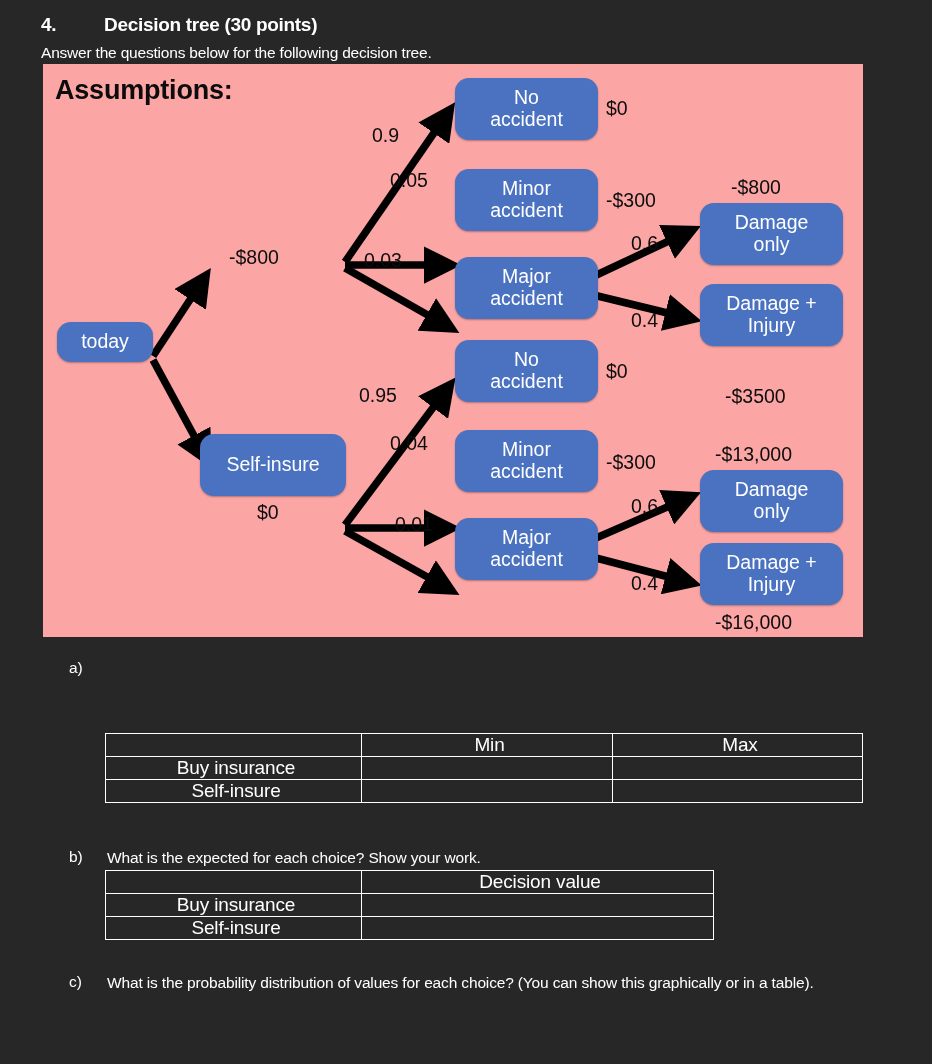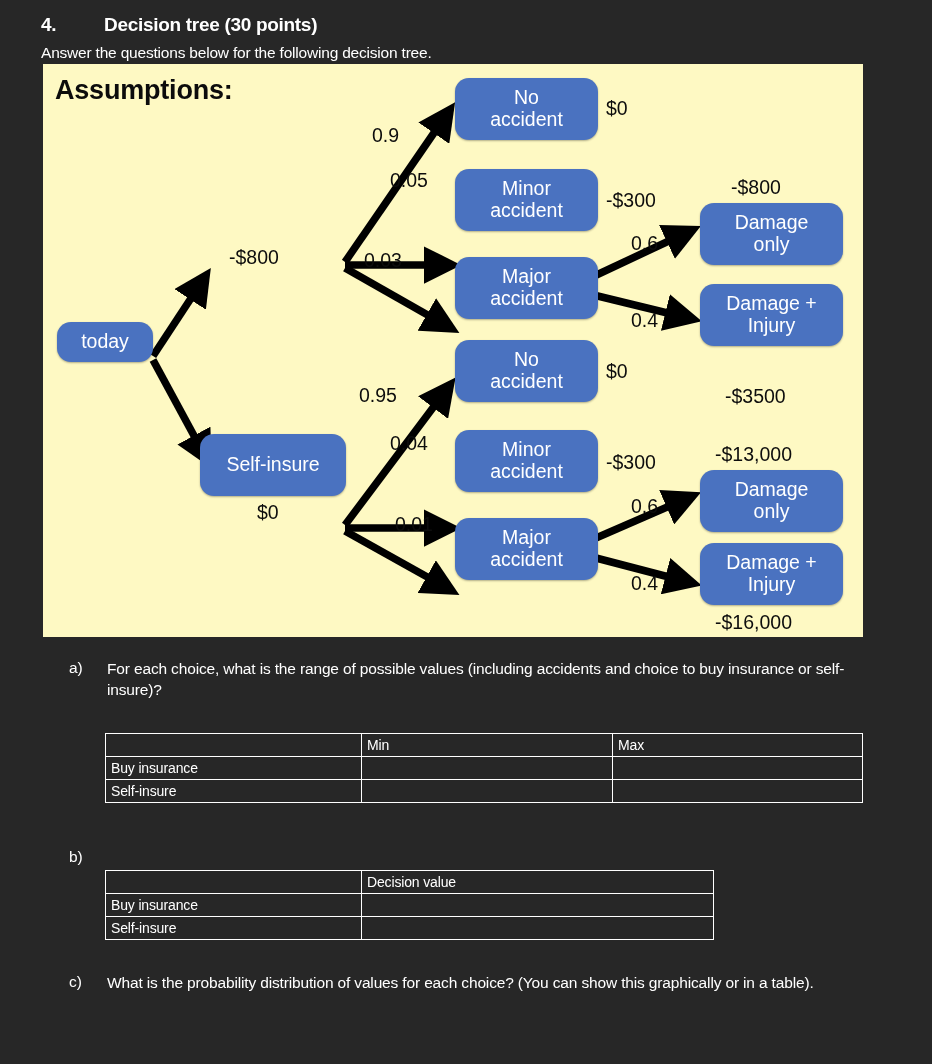--- a/index.html
+++ b/index.html
@@ -39,21 +39,21 @@
     color: #ffffff;
     font-size: 15.5px;
     letter-spacing: -0.2px;
   }
 
   
   #diagram {
     position: absolute;
     left: 43px; top: 64px;
     width: 820px; height: 573px;
-    background: #fef9c3;
+    background: #fca5a5;
   }
   #diagram svg { position: absolute; left: 0; top: 0; }
 
   .panel-title {
     position: absolute;
     left: 12px; top: 11px;
     color: #0c0c0c;
     font-size: 27px;
     font-weight: bold;
     letter-spacing: -0.2px;
@@ -96,25 +96,26 @@
   }
 
   table.grid {
     position: absolute;
     border-collapse: collapse;
     table-layout: fixed;
   }
   table.grid td {
     border: 1px solid #ffffff;
     color: #ffffff;
-    font-size: 14px;
+    font-size: 19px;
     height: 23px;
     padding: 0 0 0 5px;
     letter-spacing: -0.15px;
     vertical-align: middle;
+    text-align: center;
   }
 </style>
 </head>
 <body>
 
 <div id="page">
 
   <div class="q-number">4.</div>
   <div class="q-title">Decision tree (30 points)</div>
   <div class="q-sub">Answer the questions below for the following decision tree.</div>
@@ -254,21 +255,20 @@
 
     <div class="lbl prob" style="left:316px; top:320px;">0.95</div>
     <div class="lbl prob" style="left:347px; top:368px;">0.04</div>
     <div class="lbl prob" style="left:332px; top:449px;margin-left:20px;">0.01</div>
     <div class="lbl prob" style="left:588px; top:431px;">0.6</div>
     <div class="lbl prob" style="left:588px; top:508px;">0.4</div>
 
   </div>
 
   <div class="q-letter" style="left:69px; top:659px;">a)</div>
-  <div class="q-text" style="left:107px; top:659px; width:745px;">For each choice, what is the range of possible values (including accidents and choice to buy insurance or self-insure)?</div>
 
   <table class="grid" style="left:105px; top:733px; width:757px;">
     <colgroup>
         <col style="width:256px">
         <col style="width:251px">
         <col style="width:250px">
       </colgroup>
     <tbody>
       <tr>
         <td></td>
@@ -282,20 +282,21 @@
       </tr>
       <tr>
         <td>Self-insure</td>
         <td></td>
         <td></td>
       </tr>
     </tbody>
   </table>
 
   <div class="q-letter" style="left:69px; top:848px;">b)</div>
+  <div class="q-text" style="left:107px; top:848px; width:745px;">What is the expected for each choice? Show your work.</div>
 
   <table class="grid" style="left:105px; top:870px; width:608px;">
     <colgroup>
         <col style="width:256px">
         <col style="width:352px">
       </colgroup>
     <tbody>
       <tr>
         <td></td>
         <td>Decision value</td>

